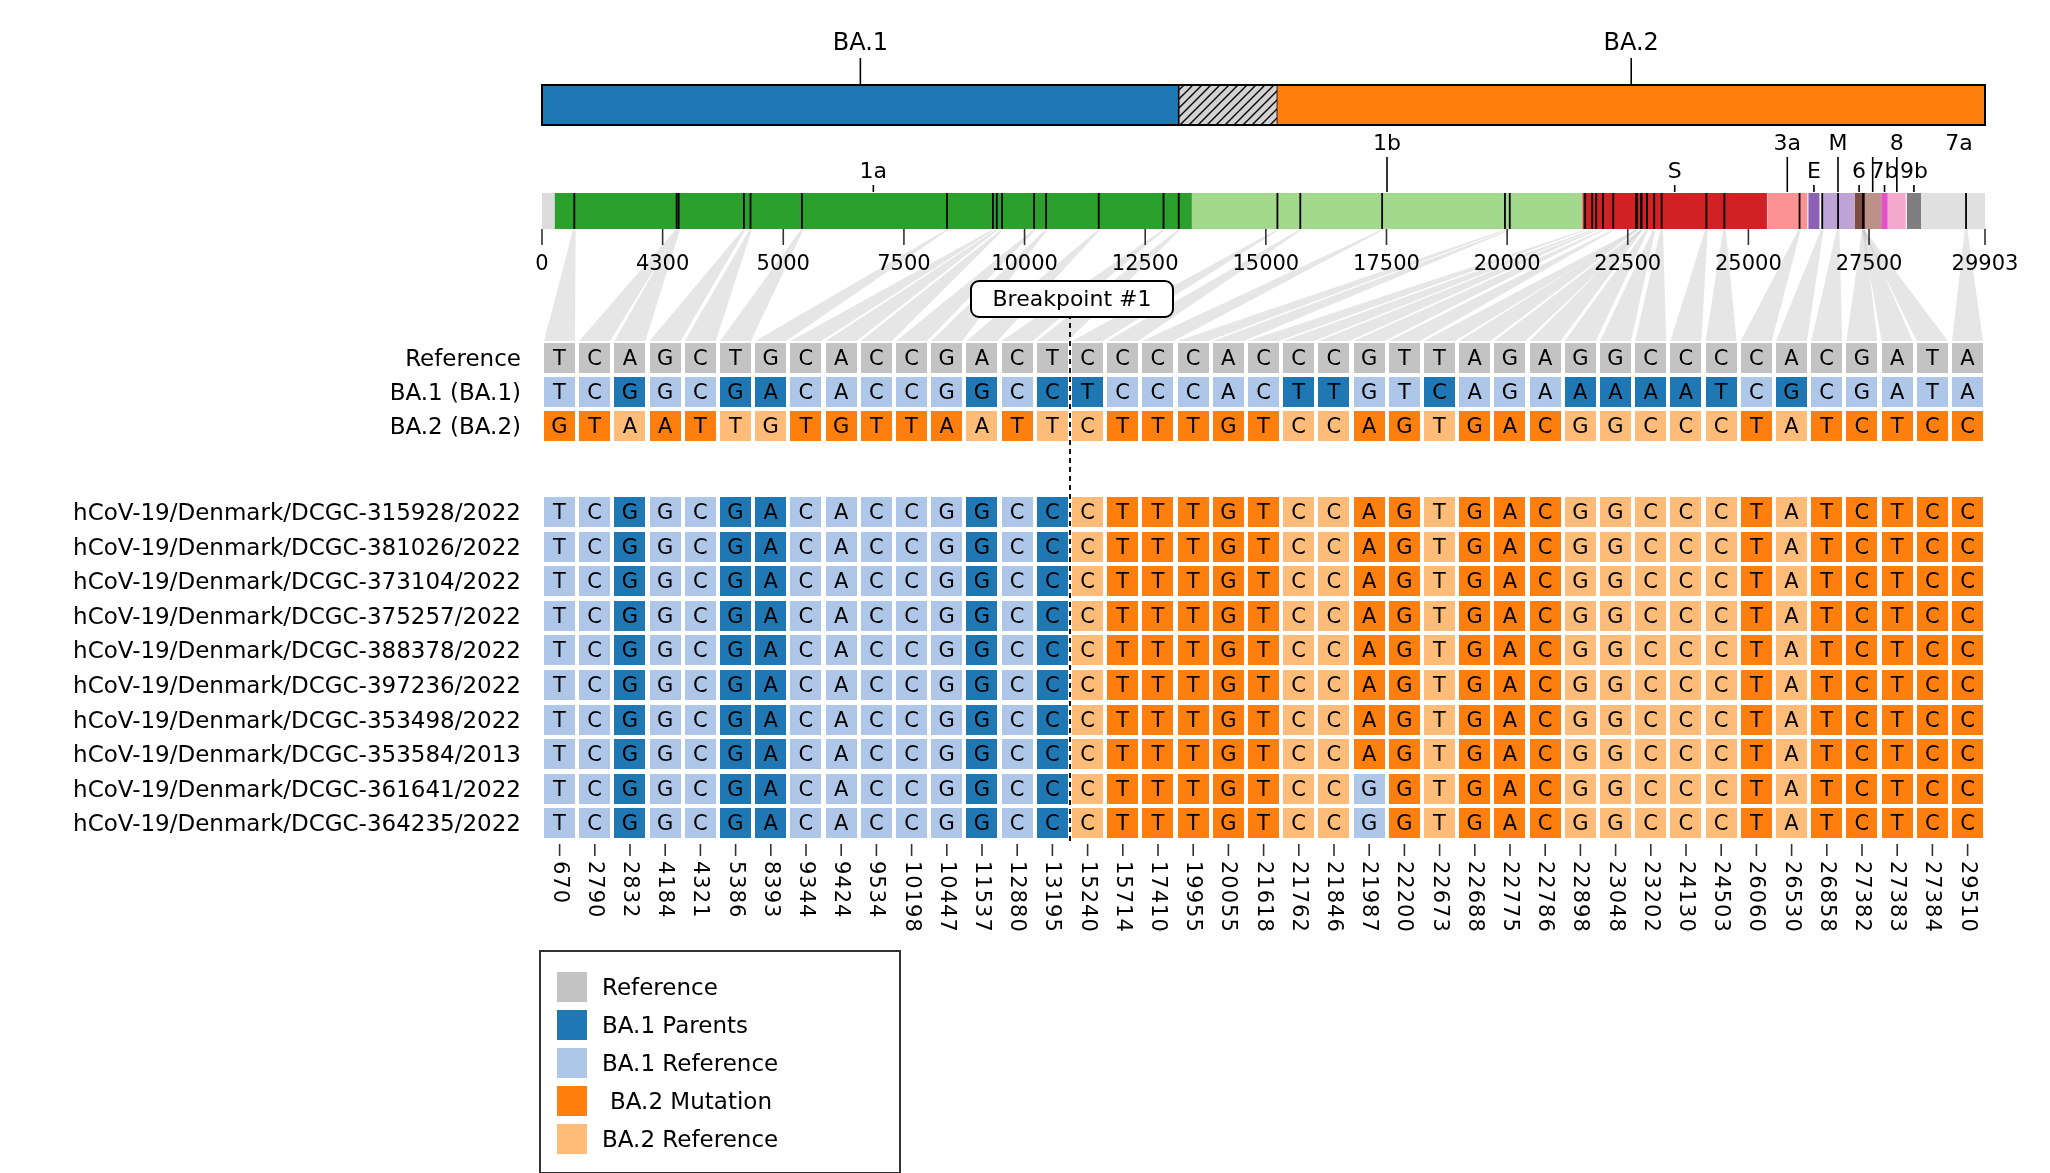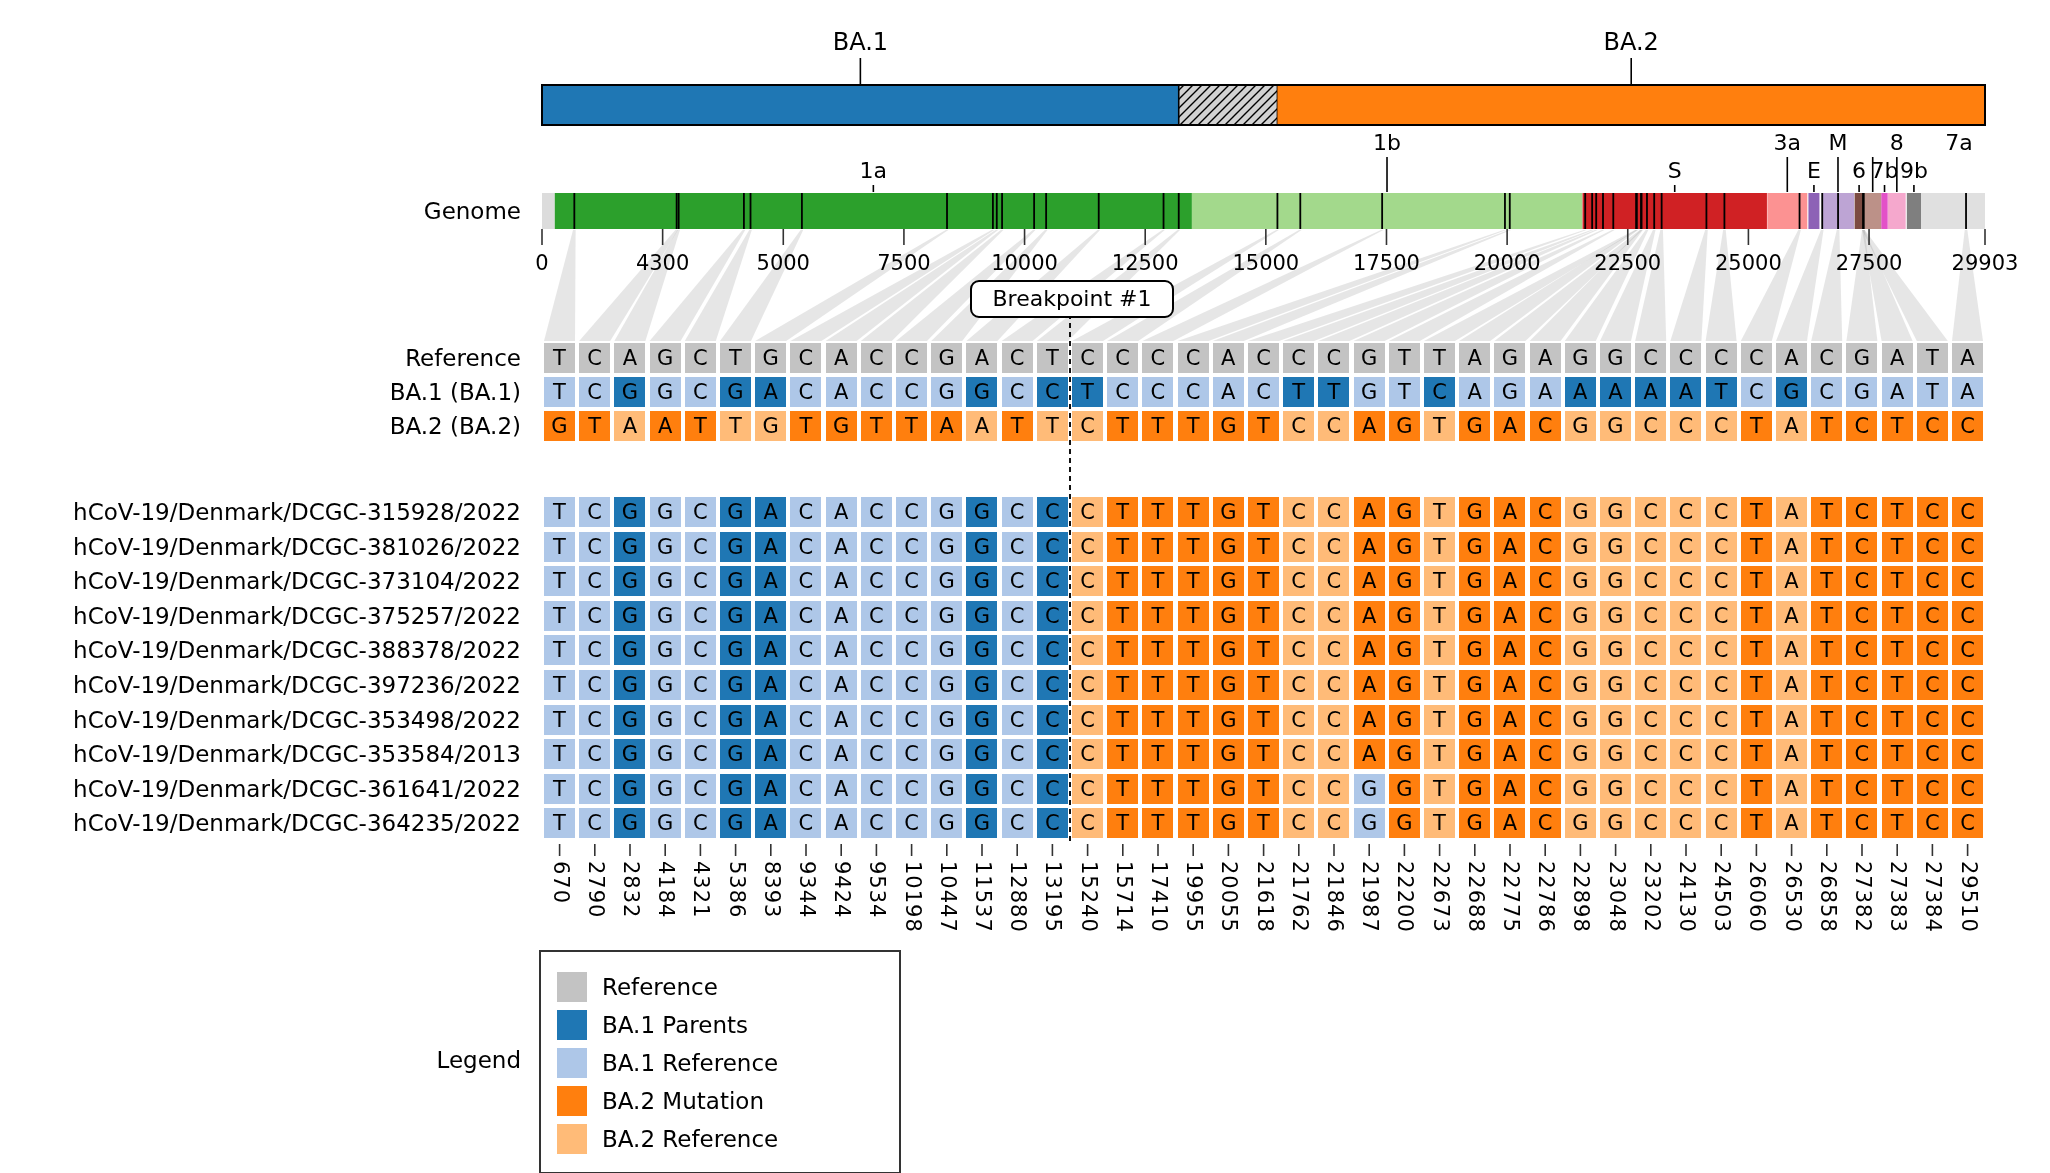--- a/index.html
+++ b/index.html
@@ -202,35 +202,33 @@
       <line x1="1721.2" y1="844" x2="1721.2" y2="856" stroke="#333" stroke-width="1.6"></line>
       <line x1="1756.4" y1="844" x2="1756.4" y2="856" stroke="#333" stroke-width="1.6"></line>
       <line x1="1791.6" y1="844" x2="1791.6" y2="856" stroke="#333" stroke-width="1.6"></line>
       <line x1="1826.8" y1="844" x2="1826.8" y2="856" stroke="#333" stroke-width="1.6"></line>
       <line x1="1862" y1="844" x2="1862" y2="856" stroke="#333" stroke-width="1.6"></line>
       <line x1="1897.2" y1="844" x2="1897.2" y2="856" stroke="#333" stroke-width="1.6"></line>
       <line x1="1932.4" y1="844" x2="1932.4" y2="856" stroke="#333" stroke-width="1.6"></line>
       <line x1="1967.6" y1="844" x2="1967.6" y2="856" stroke="#333" stroke-width="1.6"></line>
     </svg>
 
-  <div class="lbl rowlbl" style="top:197px">Genome</div>
-  <div class="lbl rowlbl" style="top:1046px">Legend</div>
 
   <div class="bp-dash"></div>
   <div class="bp-box">Breakpoint #1</div>
 
   <div class="legend-box" id="legend-box">
       <div class="legend-swatch" style="top: 20px; background: rgb(195, 195, 195);"></div>
       <div class="legend-text" style="top: 20px;">Reference</div>
       <div class="legend-swatch" style="top: 58px; background: rgb(31, 119, 180);"></div>
       <div class="legend-text" style="top: 58px;">BA.1 Parents</div>
       <div class="legend-swatch" style="top: 96px; background: rgb(174, 199, 232);"></div>
       <div class="legend-text" style="top: 96px;">BA.1 Reference</div>
       <div class="legend-swatch" style="top: 134px; background: rgb(255, 127, 14);"></div>
-      <div class="legend-text" style="top: 134px;">BA.2 Mutation</div>
+      <div class="legend-text" style="top: 134px; margin-left: 8px;">BA.2 Mutation</div>
       <div class="legend-swatch" style="top: 172px; background: rgb(255, 187, 120);"></div>
       <div class="legend-text" style="top: 172px;">BA.2 Reference</div>
     </div>
   <div id="generated">
       <div class="parent-lbl" style="left:860.3691435641908px;top:28px">BA.1</div>
       <div class="parent-lbl" style="left:1631.2109320135103px;top:28px">BA.2</div>
       <div class="gene-lbl" style="left:873.3500150486574px;top:158px">1a</div>
       <div class="gene-lbl" style="left:1387.0113032137244px;top:130px">1b</div>
       <div class="gene-lbl" style="left:1674.713741096211px;top:158px">S</div>
       <div class="gene-lbl" style="left:1787.2950540079592px;top:130px">3a</div>

